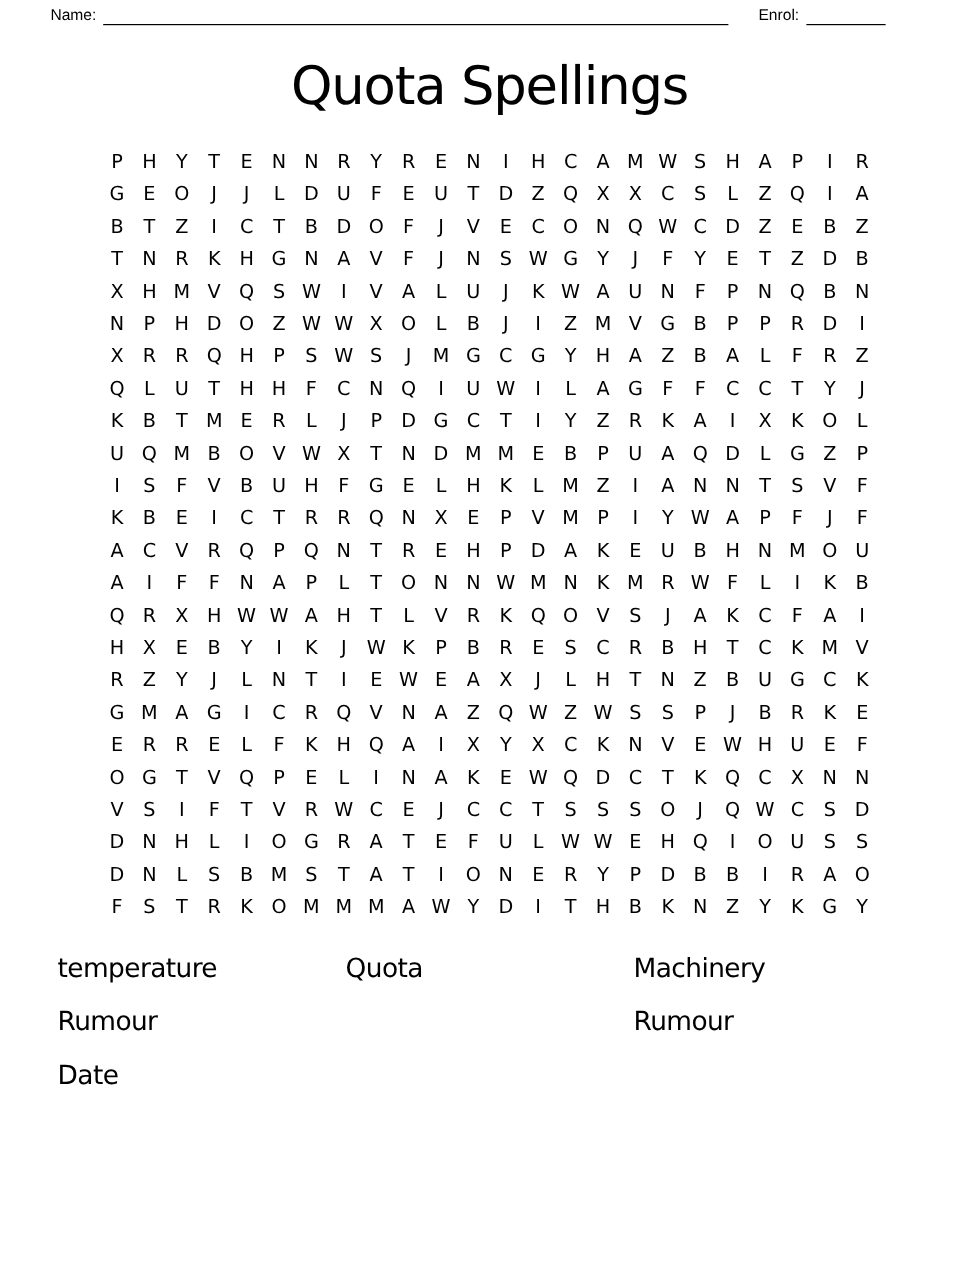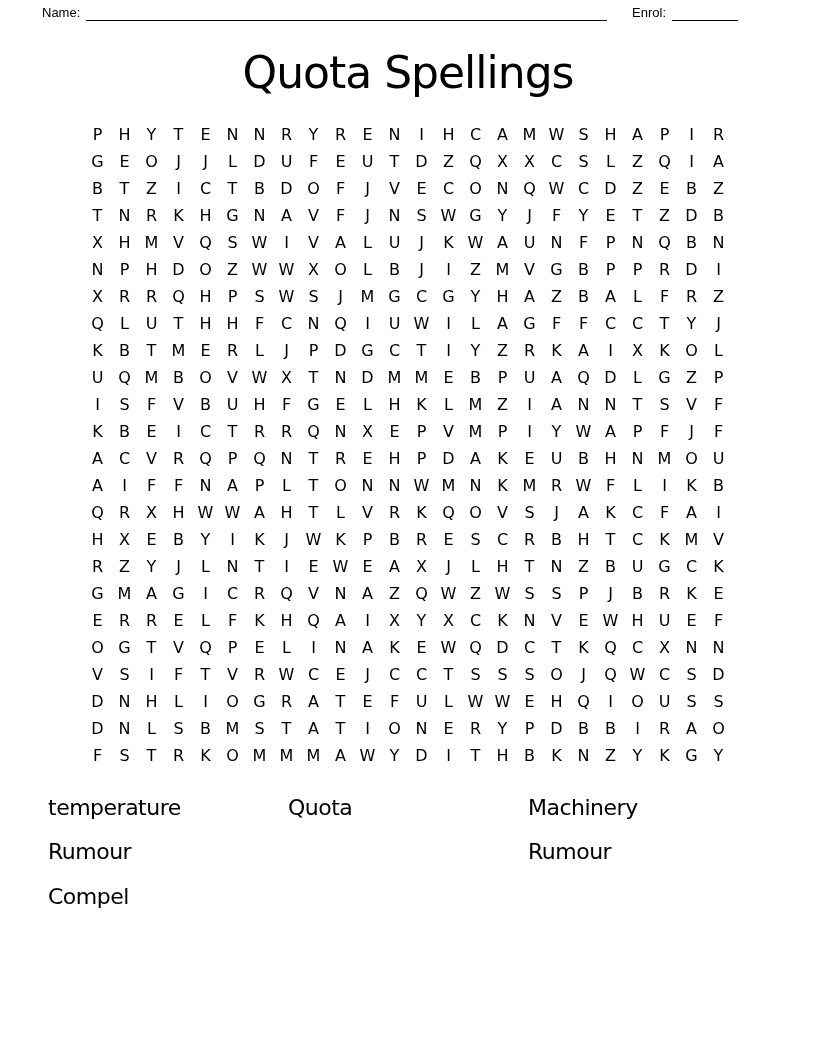--- a/index.html
+++ b/index.html
@@ -636,21 +636,21 @@
     <div class="cell">Y</div>
     <div class="cell">K</div>
     <div class="cell">G</div>
     <div class="cell">Y</div>
   </div>
 
 <div class="words">
     <div class="word-col">
       <div class="word">temperature</div>
       <div class="word">Rumour</div>
-      <div class="word">Compel</div>
+      <div class="word">Date</div>
     </div>
     <div class="word-col">
       <div class="word">Quota</div>
     </div>
     <div class="word-col">
       <div class="word">Machinery</div>
       <div class="word">Rumour</div>
     </div>
   </div>
 

